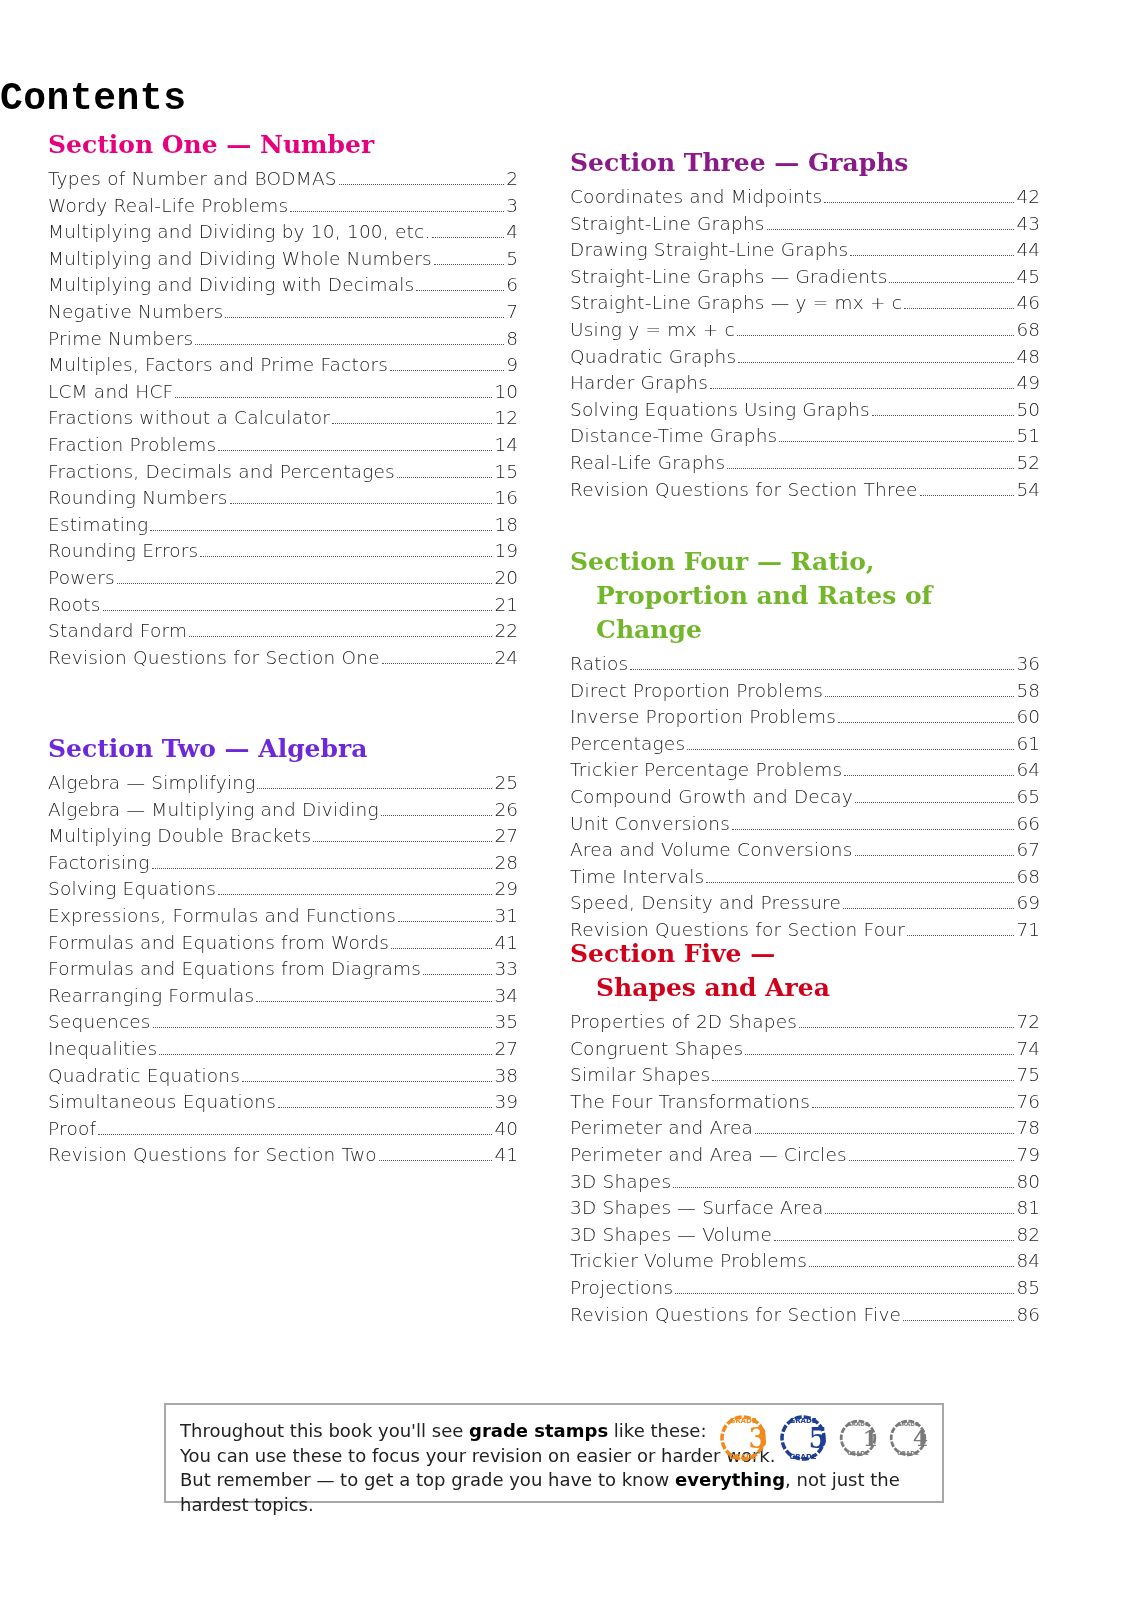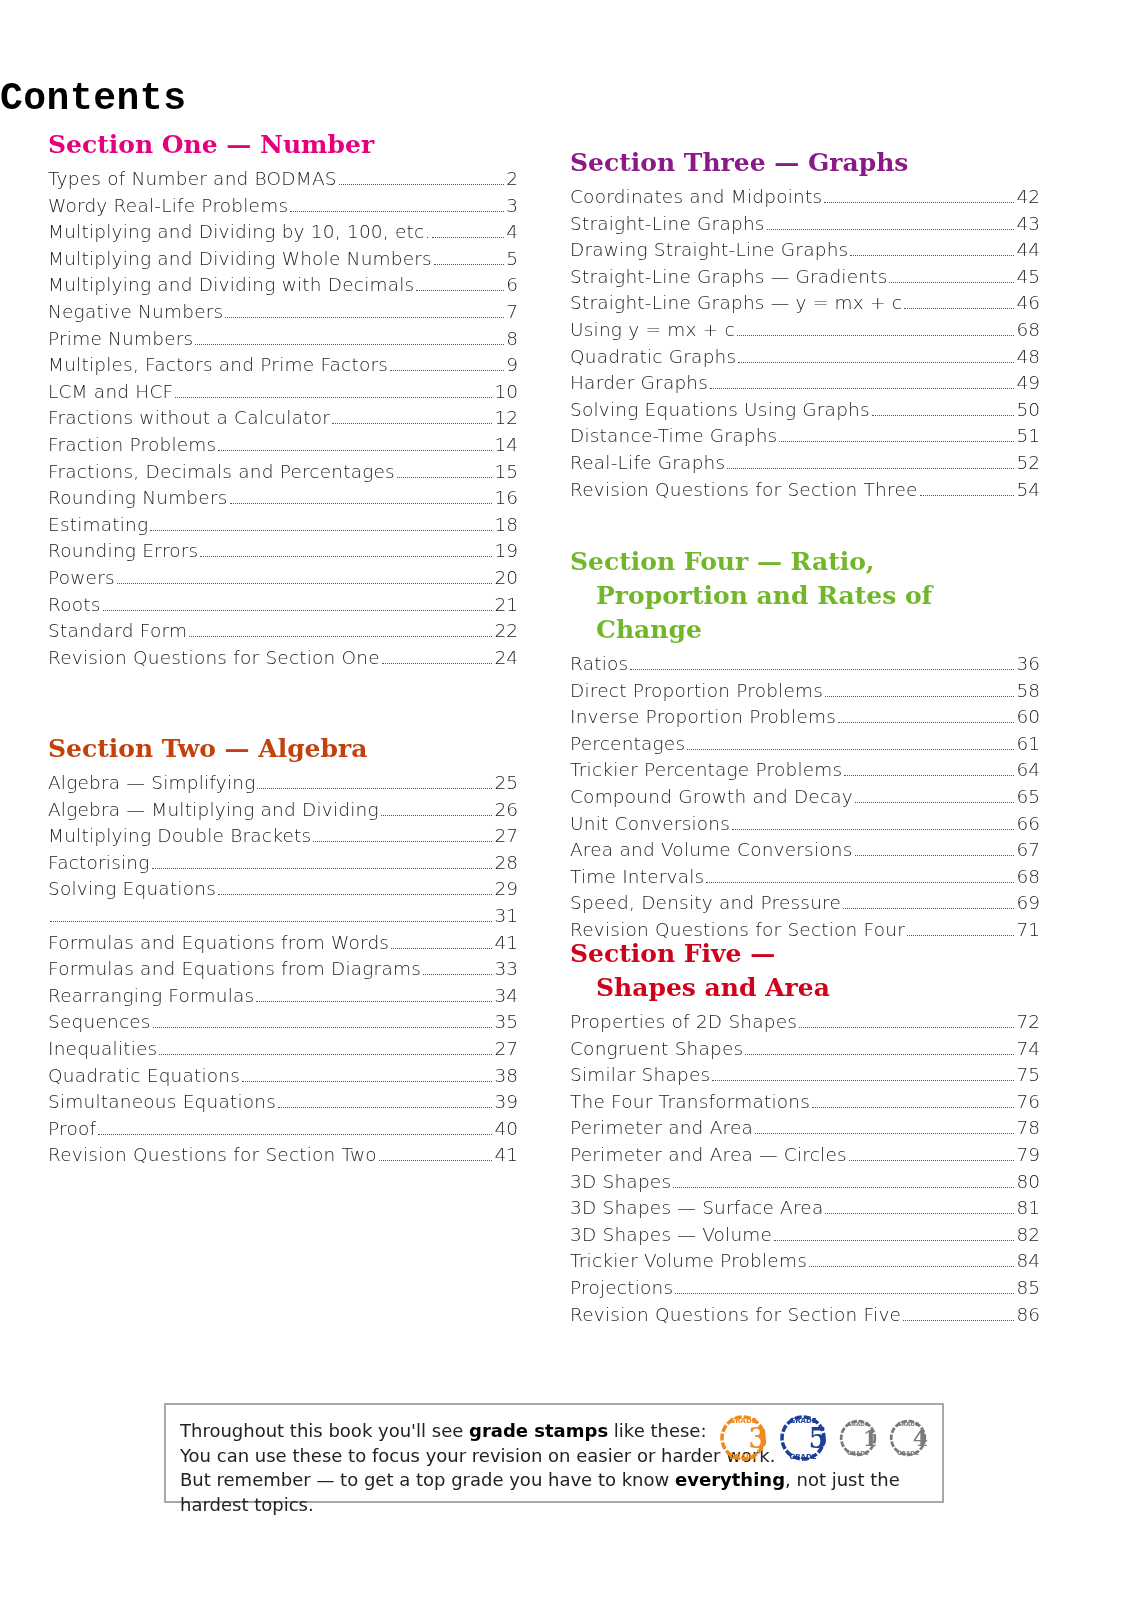--- a/index.html
+++ b/index.html
@@ -125,21 +125,21 @@
           <span class="p">22</span>
         </li>
         <li class="toc-item">
           <span class="t">Revision Questions for Section One</span>
           <span class="dots"></span>
           <span class="p">24</span>
         </li>
       </ul>
     </div>
     <div class="section s2">
-      <h2 style="color: #c2410c;">Section Two — Algebra</h2>
+      <h2 style="color: #6d28d9;">Section Two — Algebra</h2>
       <ul class="toc-list">
         <li class="toc-item">
           <span class="t">Algebra — Simplifying</span>
           <span class="dots"></span>
           <span class="p">25</span>
         </li>
         <li class="toc-item">
           <span class="t">Algebra — Multiplying and Dividing</span>
           <span class="dots"></span>
           <span class="p">26</span>
@@ -153,20 +153,21 @@
           <span class="t">Factorising</span>
           <span class="dots"></span>
           <span class="p">28</span>
         </li>
         <li class="toc-item">
           <span class="t">Solving Equations</span>
           <span class="dots"></span>
           <span class="p">29</span>
         </li>
         <li class="toc-item">
+          <span class="t">Expressions, Formulas and Functions</span>
           <span class="dots"></span>
           <span class="p">31</span>
         </li>
         <li class="toc-item">
           <span class="t">Formulas and Equations from Words</span>
           <span class="dots"></span>
           <span class="p">41</span>
         </li>
         <li class="toc-item">
           <span class="t">Formulas and Equations from Diagrams</span>

